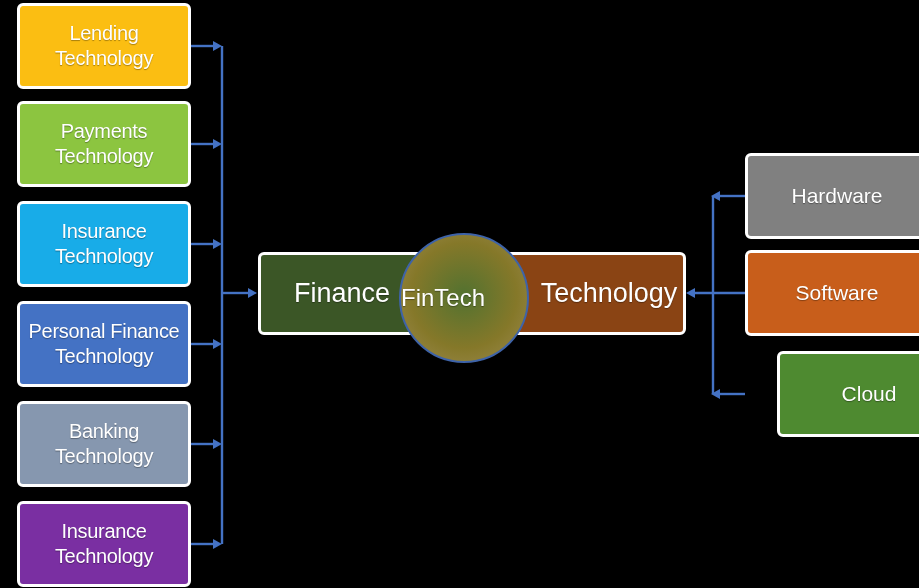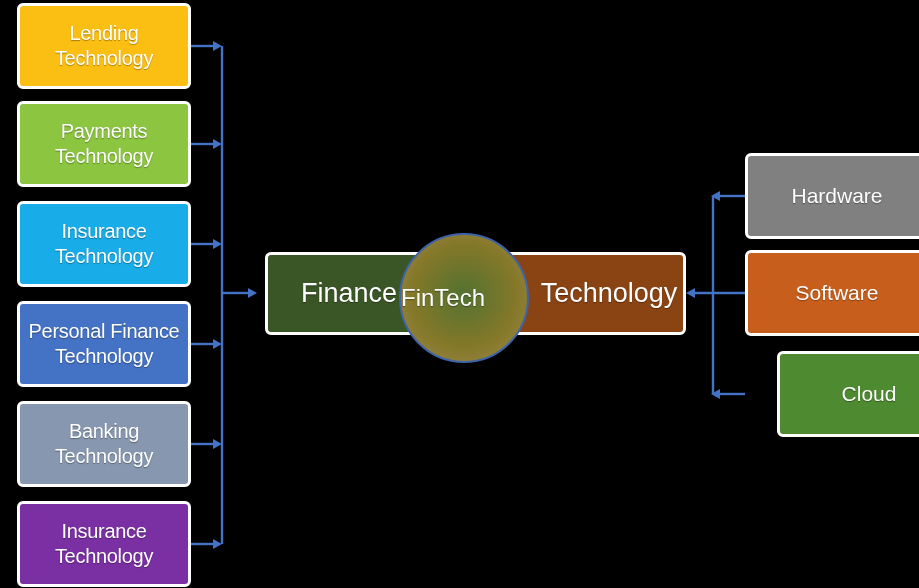--- a/index.html
+++ b/index.html
@@ -49,21 +49,21 @@
   }
   .right-node.r0 { top: 153px; }
   .right-node.r1 { top: 250px; }
   .right-node.r2 { top: 351px; }
   .center-node {
     top: 252px;
     height: 83px;
     font-size: 27px;
   }
   .finance-node {
-    left: 265px;
+    left: 258px;
     width: 210px;
     padding-right: 42px;
     text-align: right;
   }
   .technology-node {
     left: 460px;
     width: 226px;
     padding-left: 72px;
   }
   .hub-circle {

